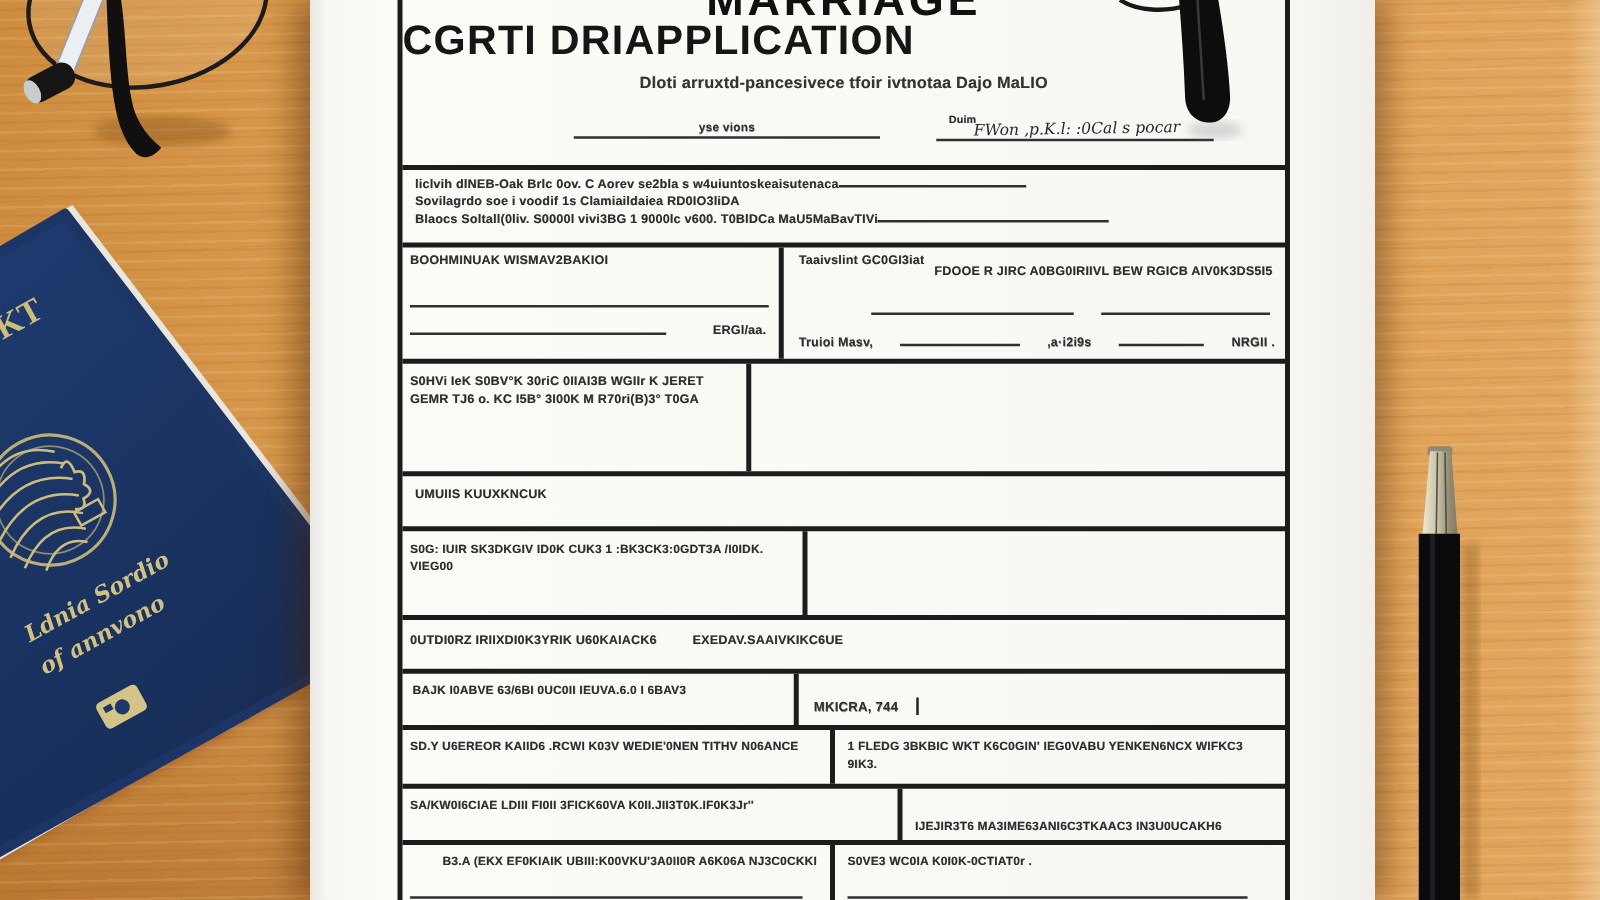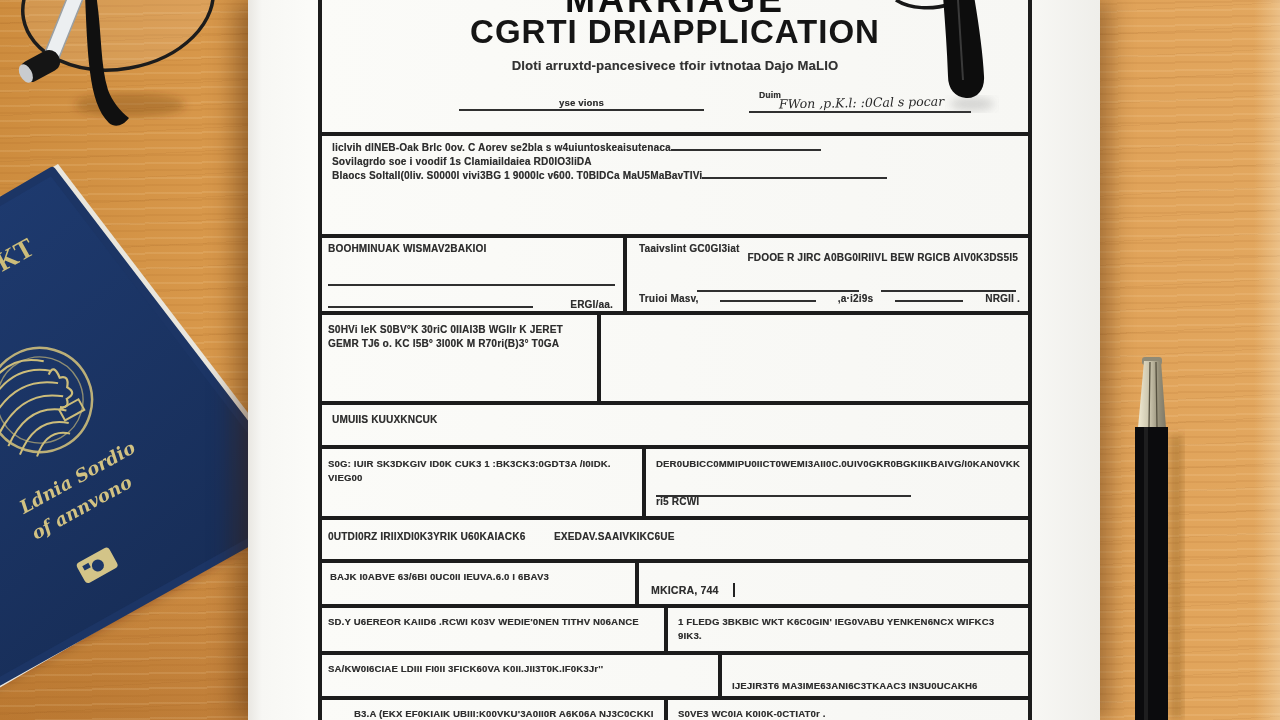--- a/index.html
+++ b/index.html
@@ -32,21 +32,21 @@
   .grow{flex:1;}
 
   .lbl{font-weight:700;font-size:10px;line-height:14px;color:#2e2e2e;letter-spacing:.2px;
        text-shadow:.3px .2px .5px rgba(70,70,70,.55);}
   .lbl-sm{font-size:9.5px;}
   .uline{border-bottom:2px solid #303030;display:inline-block;vertical-align:baseline;}
   .abs{position:absolute;}
 
   .title-top{position:absolute;top:-21px;left:0;right:0;text-align:center;
     font-size:36px;font-weight:700;letter-spacing:3px;color:#101010;}
-  .title-main{position:absolute;top:13px;left:0;right:0;text-align:center;
+  .title-main{position:absolute;top:13px;left:0;right:0;text-align:left;
     font-size:33px;font-weight:700;letter-spacing:1px;color:#151515;}
   .subtitle{position:absolute;top:58px;left:0;right:0;text-align:center;
     font-size:13px;font-weight:600;color:#333;letter-spacing:.2px;
     text-shadow:.3px .2px .5px rgba(70,70,70,.5);}
   .hand{font-family:"DejaVu Serif",serif;font-style:italic;font-size:12.5px;color:#2a2a2a;
         transform:rotate(-1deg);}
   .tick-bar{display:inline-block;width:2px;height:14px;background:#222;margin-left:14px;
             vertical-align:middle;}
   .ra{text-align:right;}
 </style>
@@ -111,21 +111,21 @@
       <div class="row" style="height:62px;display:block;padding:5px 10px;">
         <div class="lbl">
           <span>liclvih dlNEB-Oak     Brlc 0ov.    C Aorev se2bla s w4uiuntoskeaisutenaca</span><span class="uline" style="width:150px;"></span>
         </div>
         <div class="lbl">Sovilagrdo soe i voodif 1s Clamiaildaiea RD0IO3liDA</div>
         <div class="lbl">
           <span>Blaocs    Soltall(0liv.  S0000l vivi3BG    1 9000lc v600. T0BlDCa MaU5MaBavTIVi</span><span class="uline" style="width:185px;"></span>
         </div>
       </div>
 
-      <div class="row" style="height:77px;margin-top:40px;">
+      <div class="row" style="height:93px;">
         <div class="cell div-r" style="width:305px;">
           <div class="abs lbl" style="left:6px;top:4px;">BOOHMINUAK WISMAV2BAKIOI</div>
           <div class="abs uline" style="left:6px;right:8px;top:32px;height:14px;"></div>
           <div class="abs uline" style="left:6px;top:54px;width:205px;height:14px;"></div>
           <div class="abs lbl" style="right:10px;top:60px;">ERGl/aa.</div>
         </div>
         <div class="cell grow">
           <div class="abs lbl" style="left:12px;top:4px;">Taaivslint GC0GI3iat</div>
           <div class="abs lbl ra" style="right:10px;top:13px;width:330px;line-height:14px;">
             <div>FDOOE R JIRC A0BG0IRIIVL BEW RGICB AIV0K3DS5I5</div>
@@ -151,25 +151,20 @@
         </div>
       </div>
 
       <div class="row" style="height:44px;">
         <div class="lbl" style="padding:8px 10px;">UMUIIS KUUXKNCUK</div>
       </div>
 
       <div class="row" style="height:71px;">
         <div class="cell div-r" style="width:324px;padding:8px 6px;">
           <div class="lbl lbl-sm">S0G: IUIR SK3DKGIV ID0K CUK3    1 :BK3CK3:0GDT3A /I0IDK. VIEG00</div>
-        </div>
-        <div class="cell grow" style="overflow:hidden;">
-          <div class="lbl lbl-sm" style="padding:8px 10px 0 10px;white-space:nowrap;">DER0UBICC0MMIPU0IICT0WEMI3AII0C.0UIV0GKR0BGKIIKBAIVG/I0KAN0VKK</div>
-          <div class="abs uline" style="left:10px;top:36px;width:255px;height:10px;"></div>
-          <div class="abs lbl" style="left:10px;top:46px;">ri5 RCWI</div>
         </div>
       </div>
 
       <div class="row" style="height:43px;">
         <div class="abs lbl" style="left:6px;top:10px;">0UTDI0RZ IRIIXDI0K3YRIK U60KAIACK6</div>
         <div class="abs lbl" style="left:232px;top:10px;">EXEDAV.SAAIVKIKC6UE</div>
       </div>
 
       <div class="row" style="height:45px;">
         <div class="cell div-r" style="width:317px;padding:7px 8px;">

